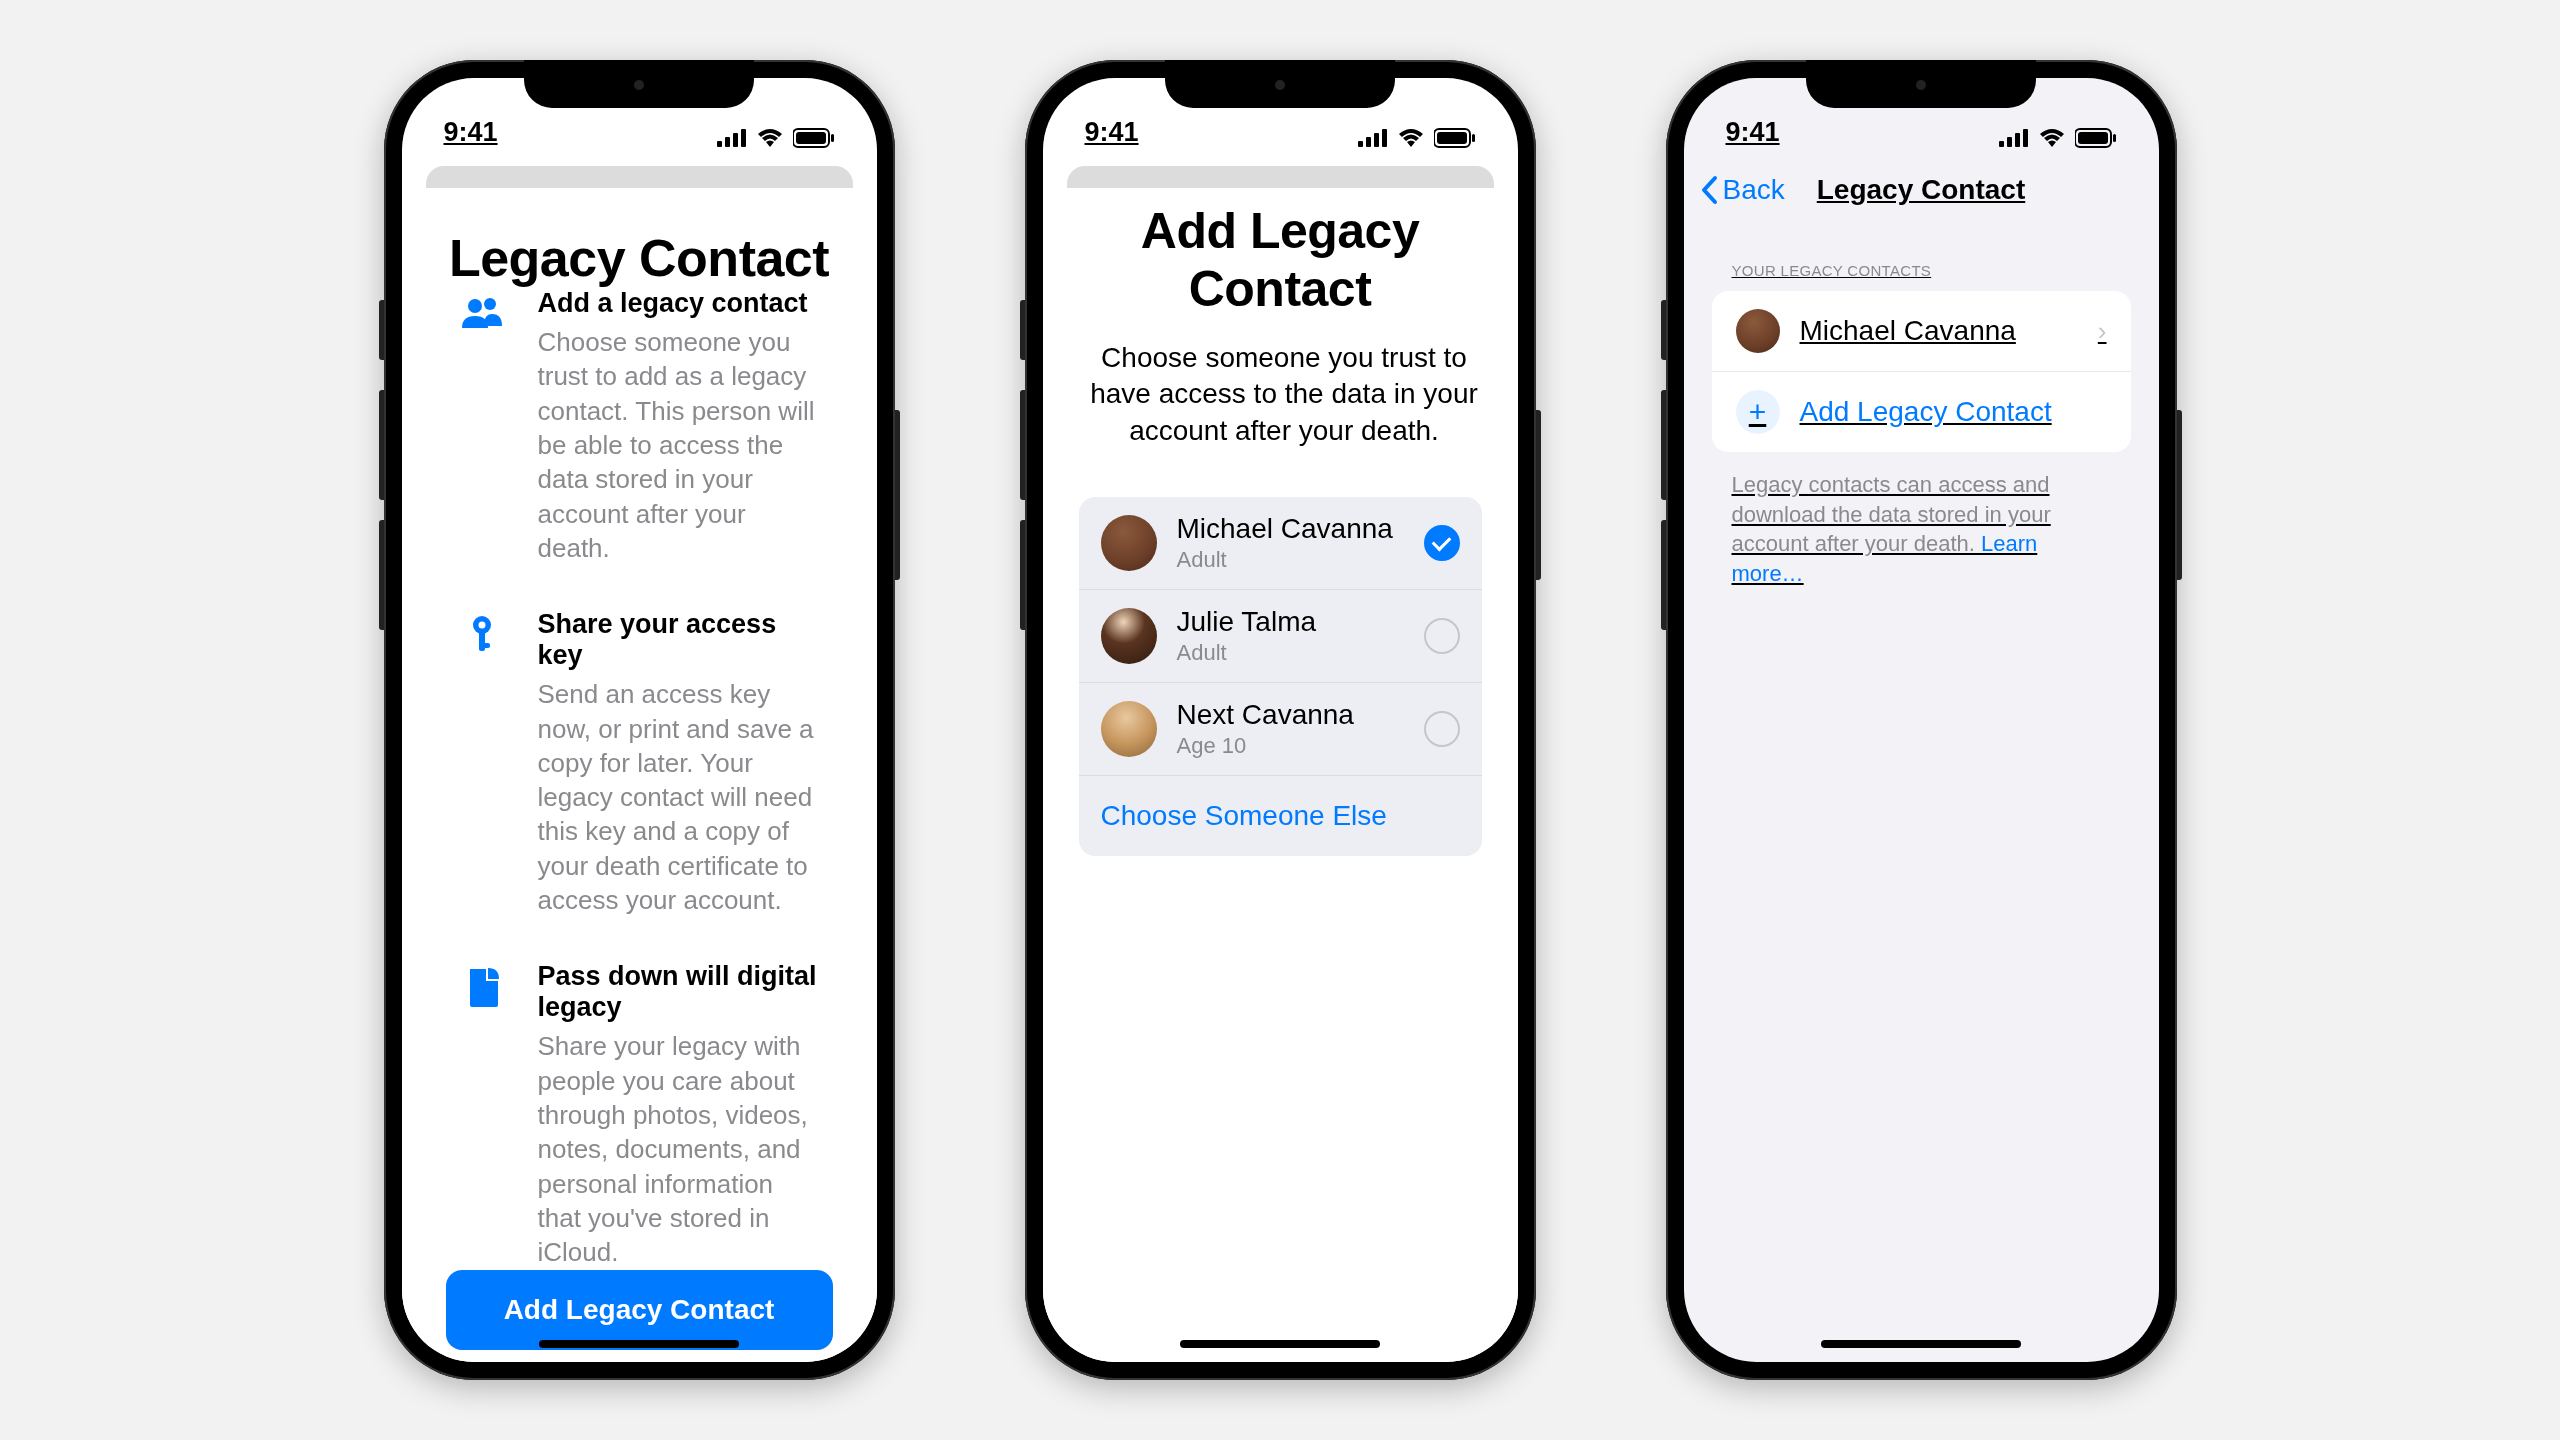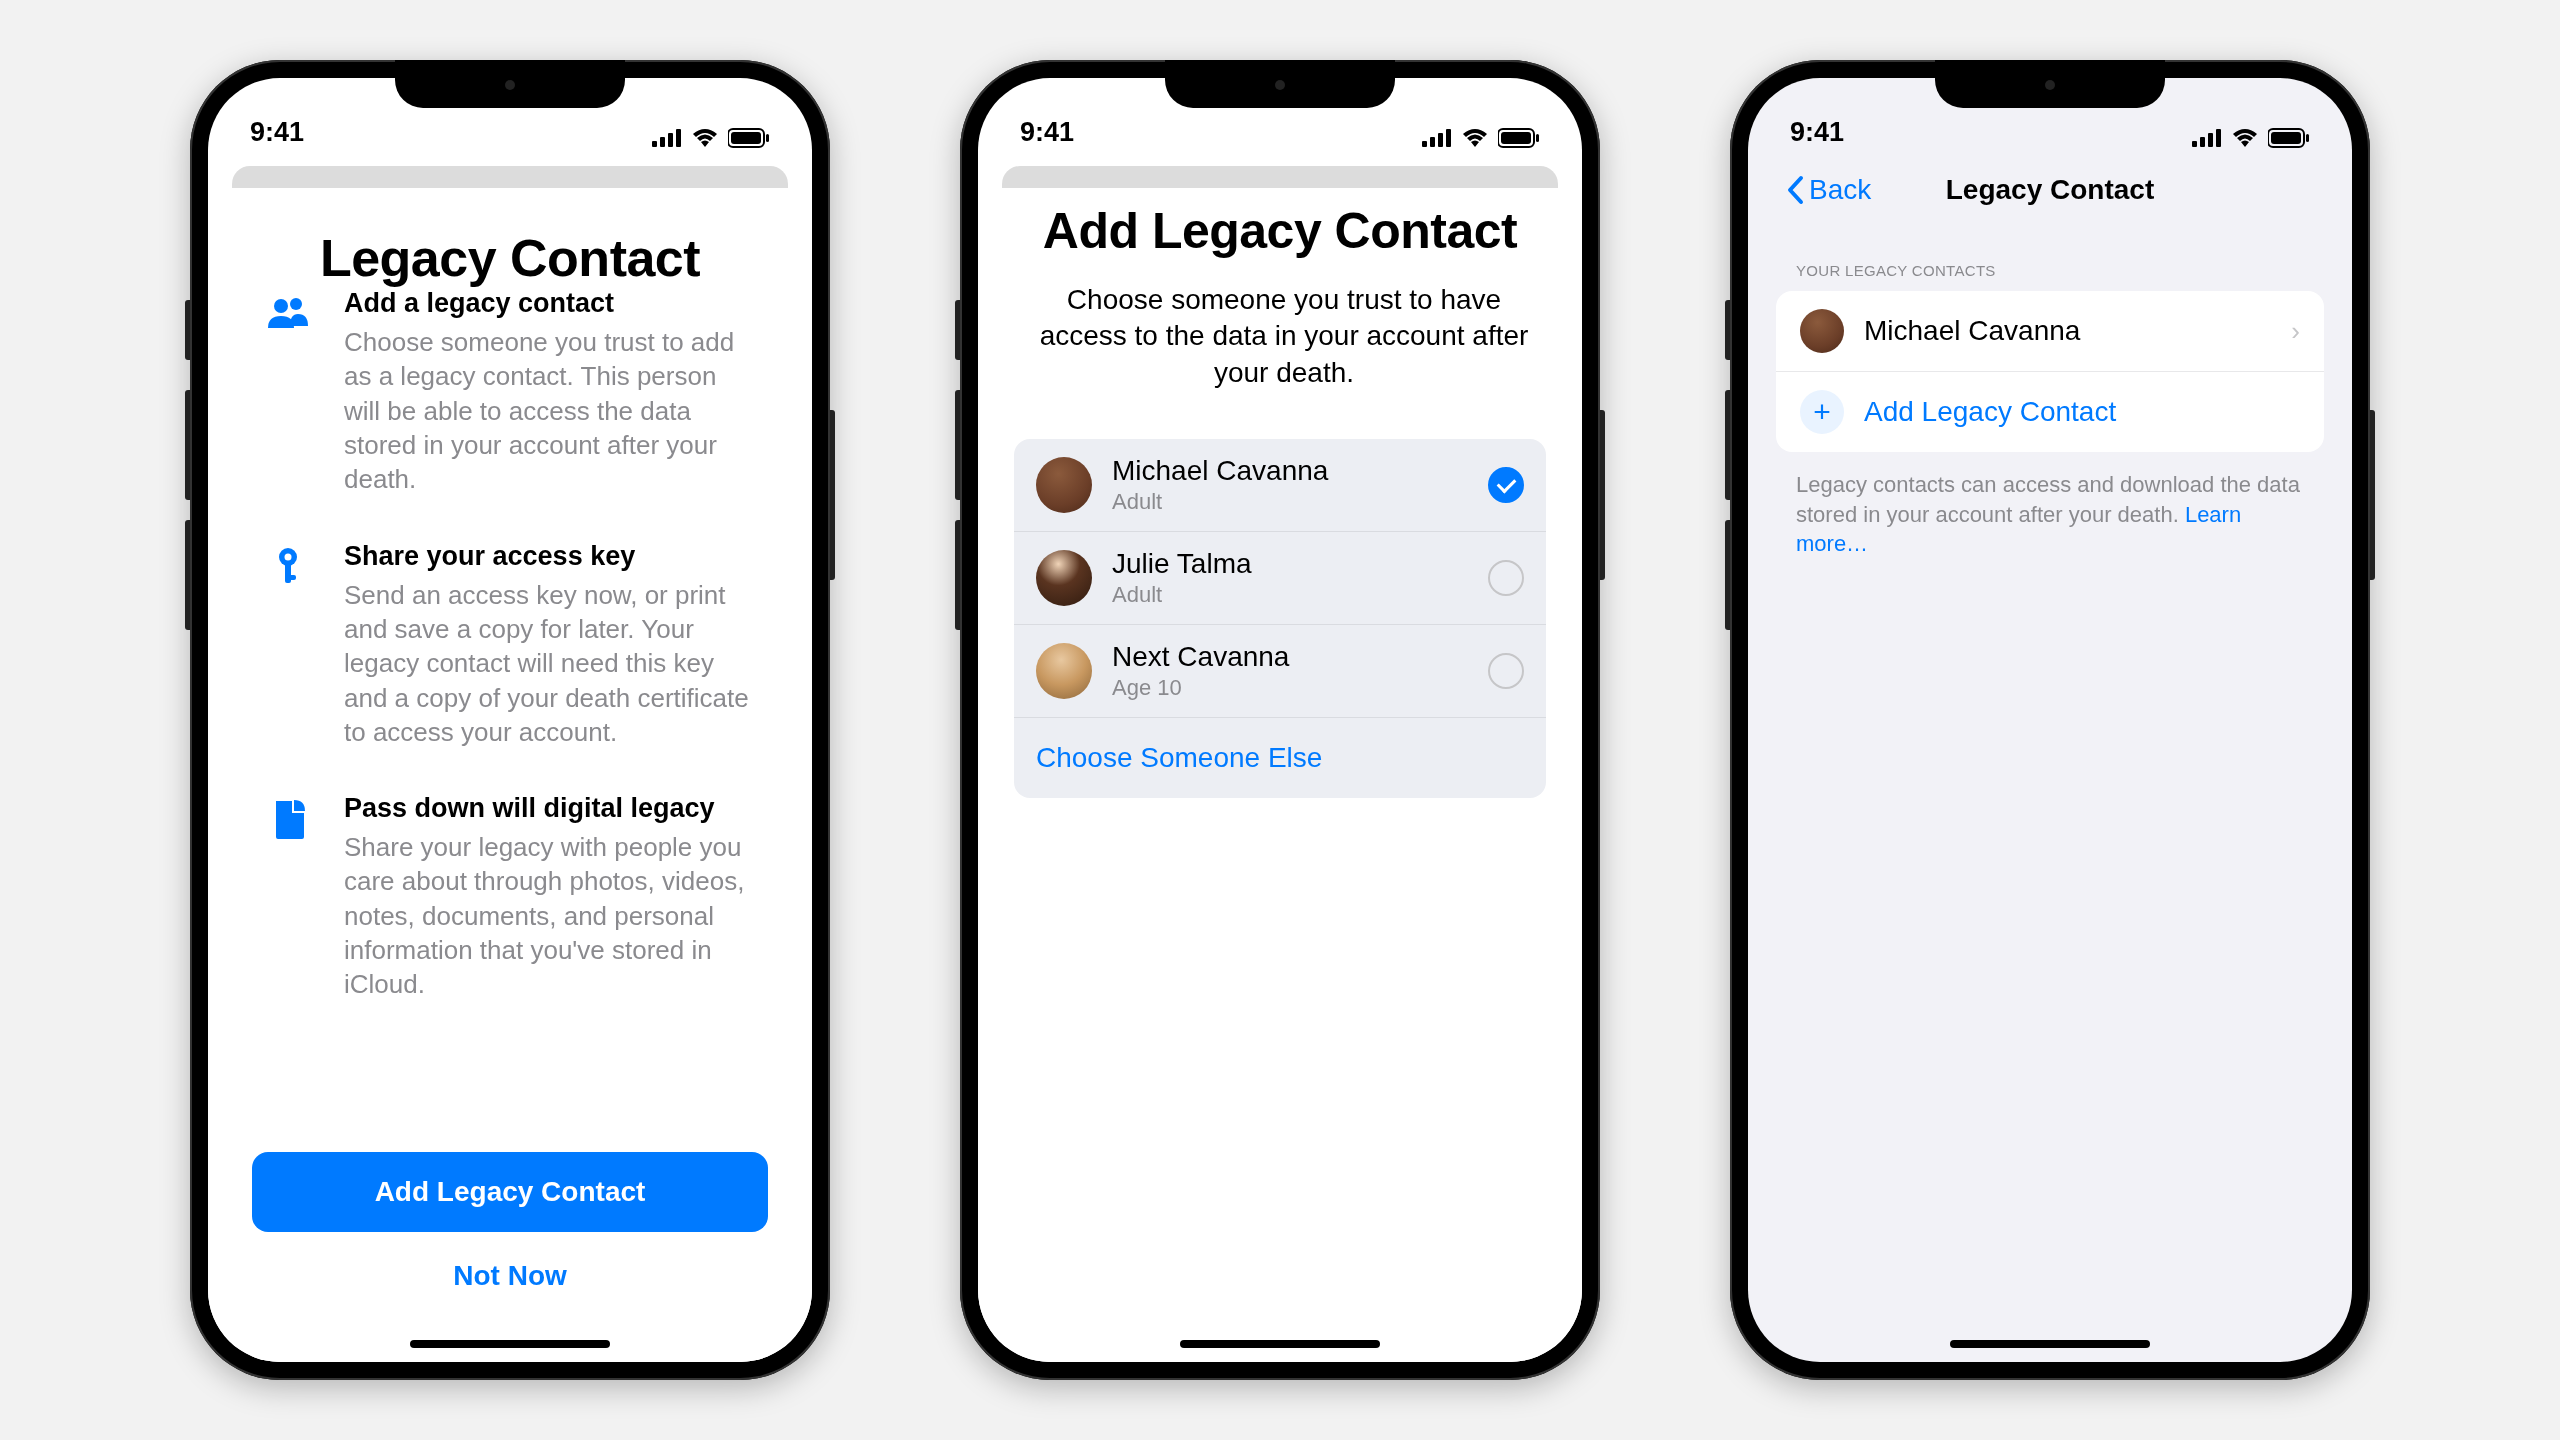--- a/index.html
+++ b/index.html
@@ -14,27 +14,28 @@
   }
   .stage {
     width: 2560px;
     height: 1440px;
     display: flex;
     justify-content: center;
     align-items: center;
     gap: 130px;
   }
   .phone {
-    width: 640px;
+    width: 511px;
     height: 1320px;
     background: #000;
     border-radius: 90px;
     padding: 18px;
     position: relative;
     box-shadow: 0 8px 30px rgba(0,0,0,0.25), inset 0 0 0 2px #333;
+    text-decoration: underline;
   }
   .phone::before {
     content: "";
     position: absolute;
     top: 0;
     left: 50%;
     transform: translateX(-50%);
     width: 230px;
     height: 48px;
     background: #000;
@@ -152,21 +153,21 @@
     content:""; width: 14px; height: 8px; border-left: 3px solid #fff; border-bottom: 3px solid #fff;
     transform: rotate(-45deg); margin-top:-4px;
   }
   .choose-else { color: #007aff; font-size: 28px; padding: 24px 22px; }
   
   .nav-bar {
     height: 68px; display: flex; align-items: center; justify-content: center;
     position: relative; font-size: 28px;
   }
   .back-btn {
-    position: absolute; left: 37px; display: flex; align-items: center; gap: 4px;
+    position: absolute; left: 15px; display: flex; align-items: center; gap: 4px;
     color: #007aff; font-size: 28px;
   }
   .nav-title { font-weight: 600; }
   .section-header {
     font-size: 15px; color: #8a8a8e; text-transform: uppercase;
     padding: 38px 48px 12px; letter-spacing: 0.3px;
   }
   .list-group {
     background: #fff; border-radius: 16px; margin: 0 28px; overflow: hidden;
   }

